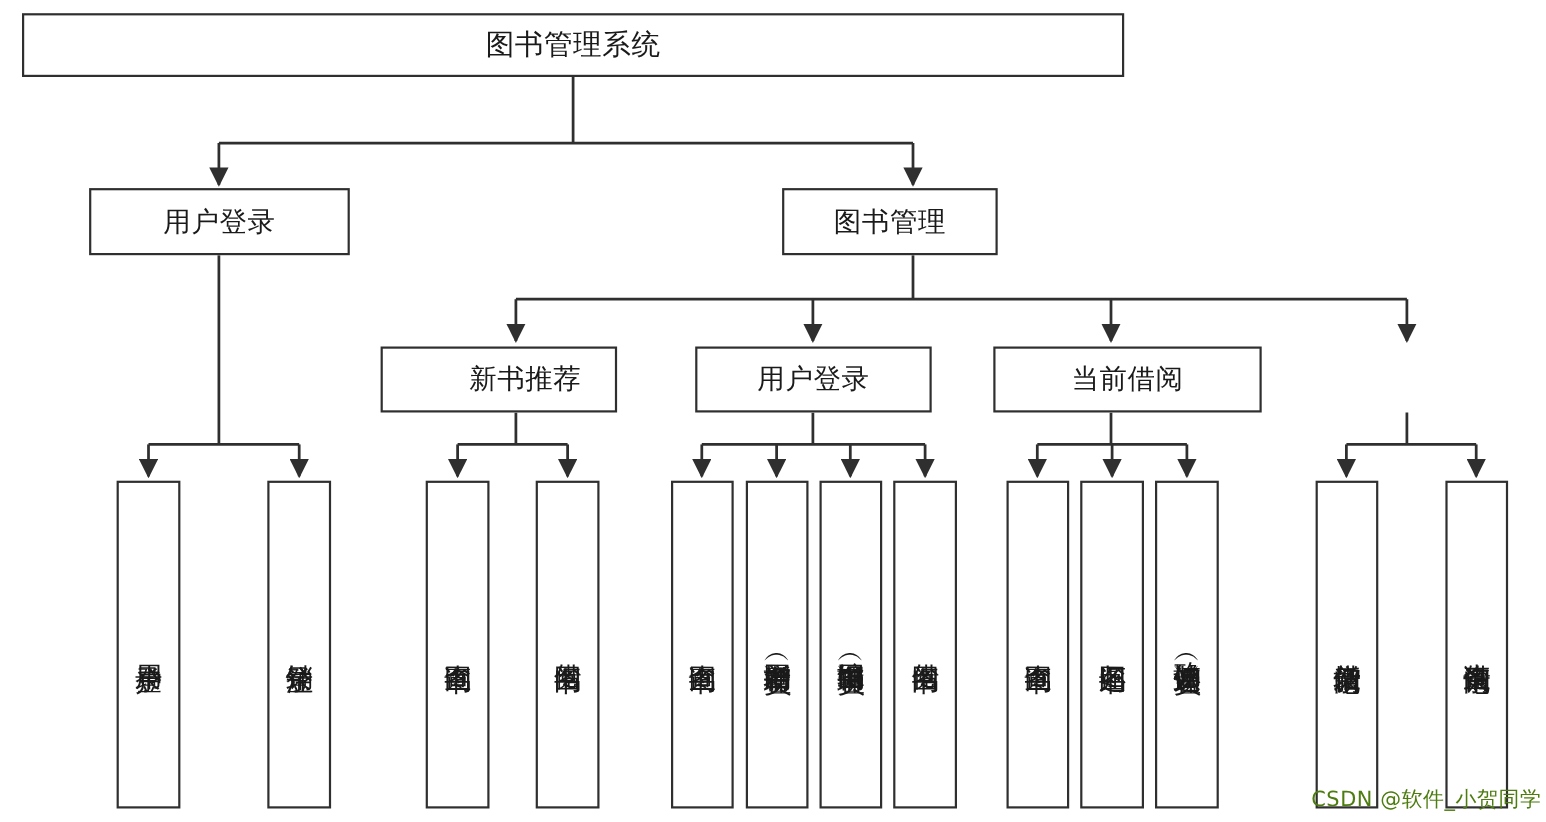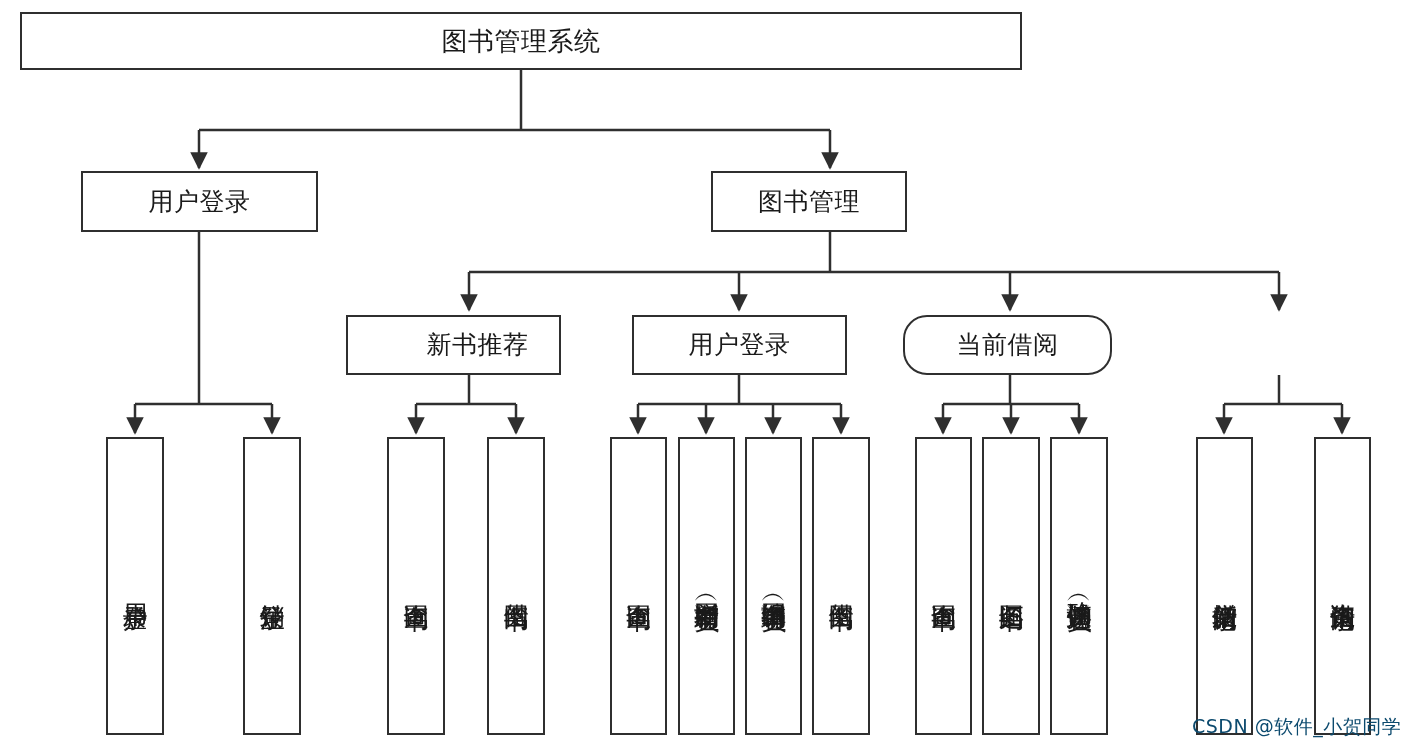--- a/index.html
+++ b/index.html
@@ -53,21 +53,21 @@
     text-orientation: upright;
     font-size: 25px;
     line-height: 1.18;
     letter-spacing: 1px;
     white-space: nowrap;
     text-align: center;
   }
   .watermark {
     position: absolute;
     font-size: 19px;
-    color: #0c4a6e;
+    color: #4d7c0f;
     letter-spacing: 0.5px;
     white-space: nowrap;
   }
 </style>
 </head>
 <body>
 
 <div id="canvas">
 
   <svg id="edges" viewBox="0 0 1405 747" xmlns="http://www.w3.org/2000/svg">
@@ -130,21 +130,21 @@
   <div class="node horiz" style="left: 711px; top: 171px; width: 196px; height: 61px;">
     <span>图书管理</span>
   </div>
 
   <div class="node horiz" style="left: 346px; top: 315px; width: 215px; height: 60px; padding-left: 48px;">
     <span>新书推荐</span>
   </div>
   <div class="node horiz" style="left: 632px; top: 315px; width: 215px; height: 60px;">
     <span>用户登录</span>
   </div>
-  <div class="node horiz" style="left: 903px; top: 315px; width: 209px; height: 60px; border-radius: 24px;">
+  <div class="node horiz" style="left: 903px; top: 315px; width: 244px; height: 60px;">
     <span>当前借阅</span>
   </div>
 
   <div class="node vert" style="left: 106px; top: 437px; width: 58px; height: 298px;">
     <span class="vtext">用户登录</span>
   </div>
   <div class="node vert" style="left: 243px; top: 437px; width: 58px; height: 298px;">
     <span class="vtext">注销登录</span>
   </div>
   <div class="node vert" style="left: 387px; top: 437px; width: 58px; height: 298px;">

